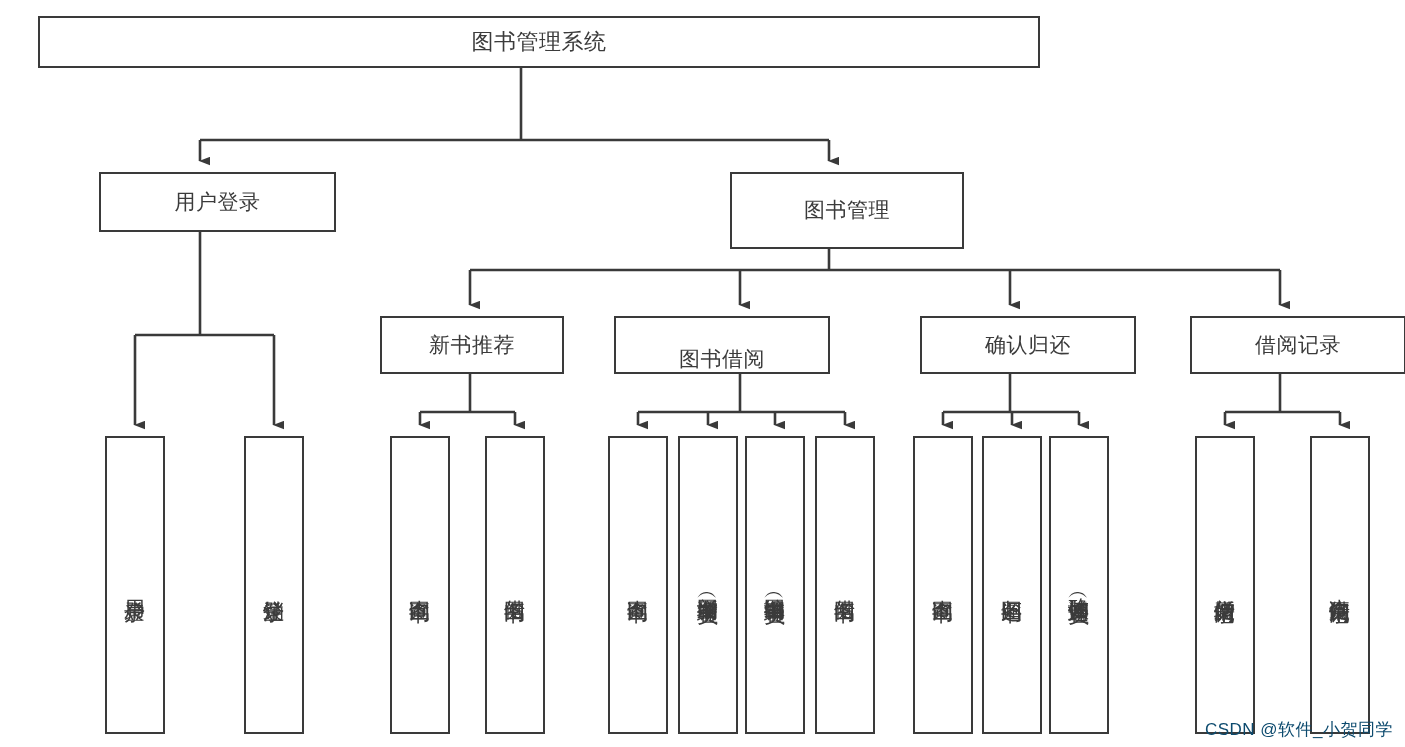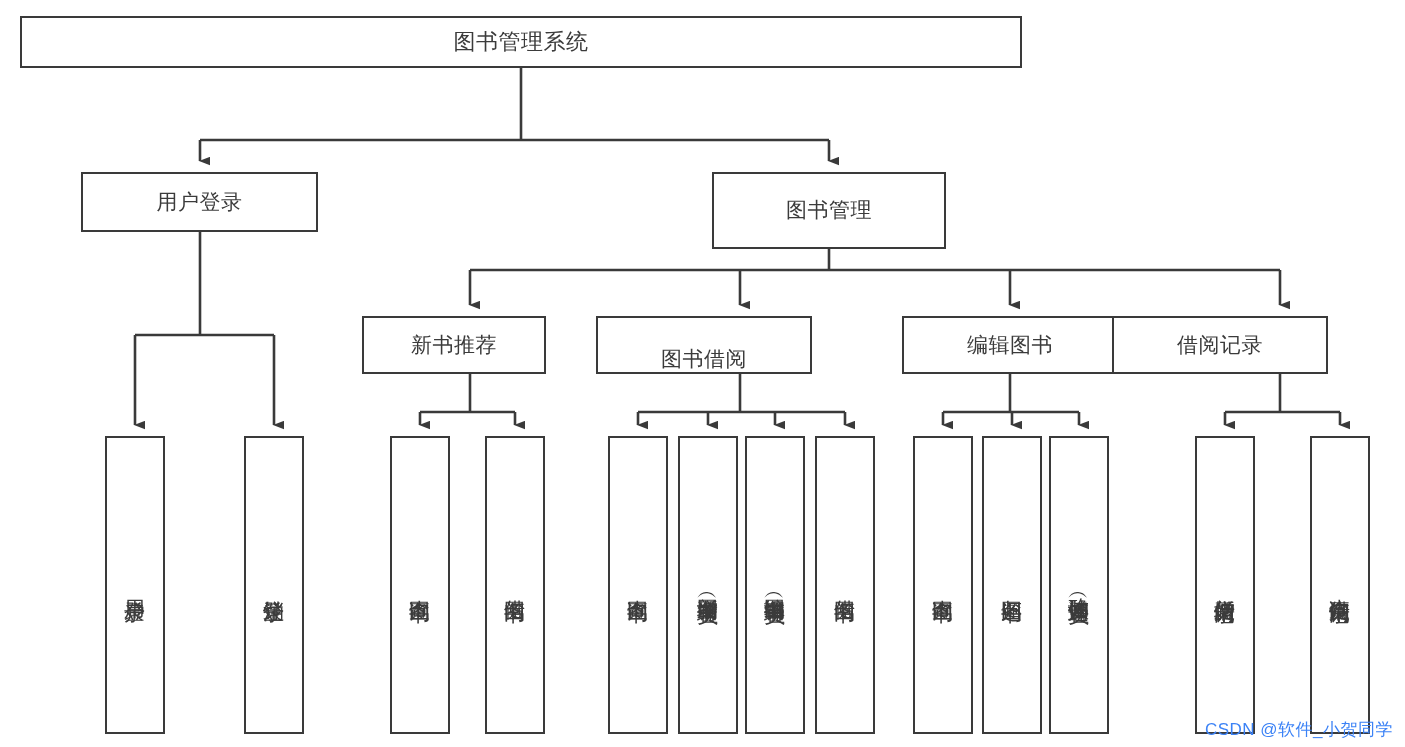--- a/index.html
+++ b/index.html
@@ -11,20 +11,21 @@
   svg#tree{position:absolute;left:0;top:0;width:1405px;height:747px;}
 
   .node-box{
     position:absolute;
     background:#ffffff;
     border:2px solid #3a3a3a;
     box-sizing:border-box;
     display:flex;
     align-items:center;
     justify-content:center;
+    margin-left:18px;
   }
   .node-label{
     color:#3b3b3b;
     font-size:21px;
     line-height:1.25;
     letter-spacing:0.5px;
     white-space:nowrap;
     text-align:center;
     user-select:none;
   }
@@ -50,21 +51,21 @@
     white-space:nowrap;
     text-align:center;
     user-select:none;
     line-height:1;
   }
 
   #watermark{
     position:absolute;
     right:12px;
     bottom:6px;
-    color:#3b82f6;
+    color:#0c4a6e;
     font-size:17px;
     letter-spacing:0.5px;
     white-space:nowrap;
     user-select:none;
   }
 </style>
 </head>
 <body>
 
 <div id="diagram-root">
@@ -123,23 +124,23 @@
     <span class="node-label">图书管理</span>
   </div>
 
   <div class="node-box level2" id="box-new-book-recommend" style="left: 362px; top: 316px; width: 184px; height: 58px;">
     <span class="node-label">新书推荐</span>
   </div>
   <div class="node-box level2" id="box-book-borrow" style="left: 596px; top: 316px; width: 216px; height: 58px; align-items: flex-end;">
     <span class="node-label">图书借阅</span>
   </div>
   <div class="node-box level2" id="box-current-borrow" style="left: 902px; top: 316px; width: 216px; height: 58px;">
-    <span class="node-label">编辑图书</span>
+    <span class="node-label">确认归还</span>
   </div>
-  <div class="node-box level2" id="box-borrow-record" style="left: 1112px; top: 316px; width: 216px; height: 58px;">
+  <div class="node-box level2" id="box-borrow-record" style="left: 1172px; top: 316px; width: 216px; height: 58px;">
     <span class="node-label">借阅记录</span>
   </div>
 
   <div class="leaf-box" id="box-leaf-user-login" style="left: 105px; top: 436px; width: 60px; height: 298px;">
     <span class="leaf-label">用户登录</span>
   </div>
   <div class="leaf-box" id="box-leaf-logout" style="left: 244px; top: 436px; width: 60px; height: 298px;">
     <span class="leaf-label">注销登录</span>
   </div>
   <div class="leaf-box" id="box-leaf-query-book-1" style="left: 390px; top: 436px; width: 60px; height: 298px;">

